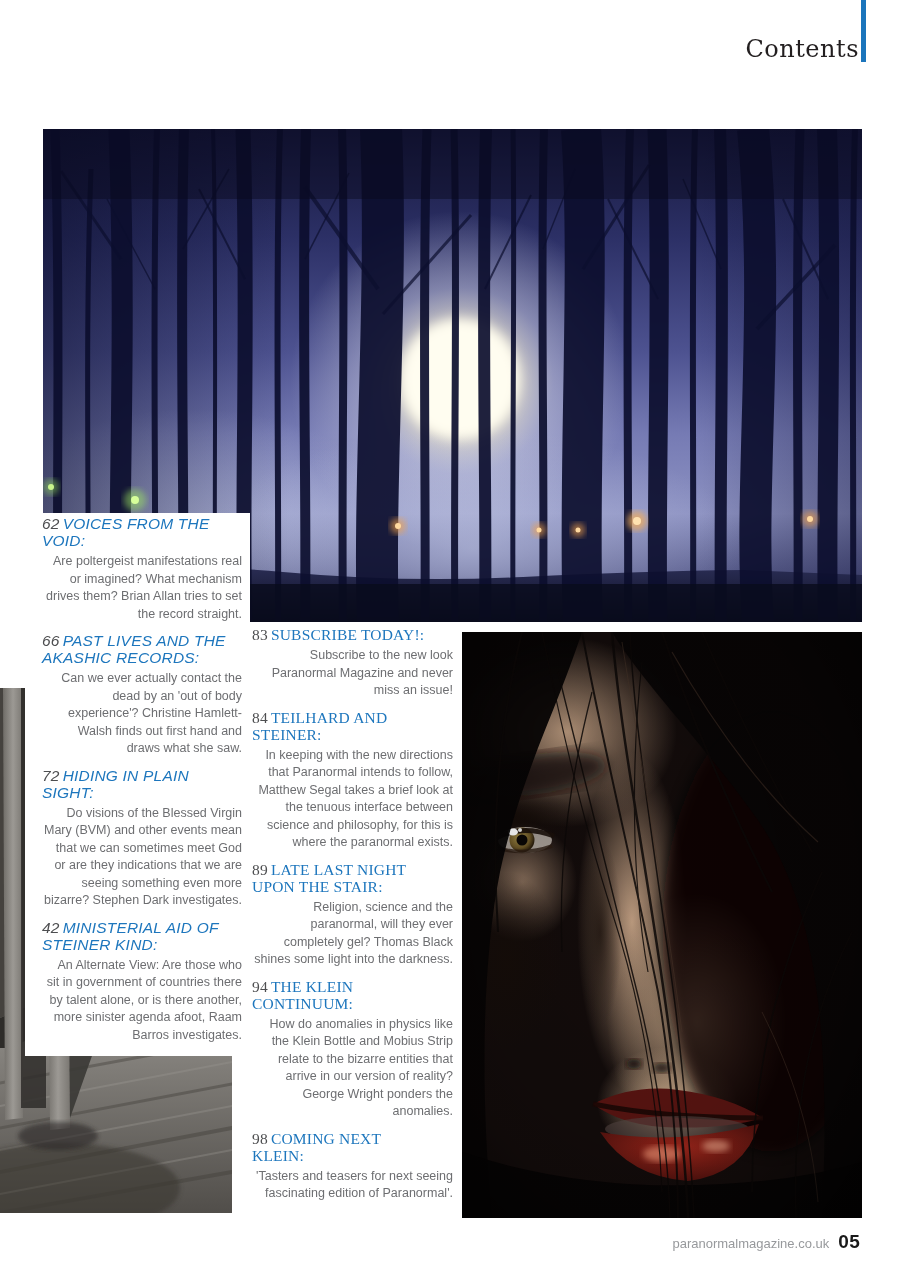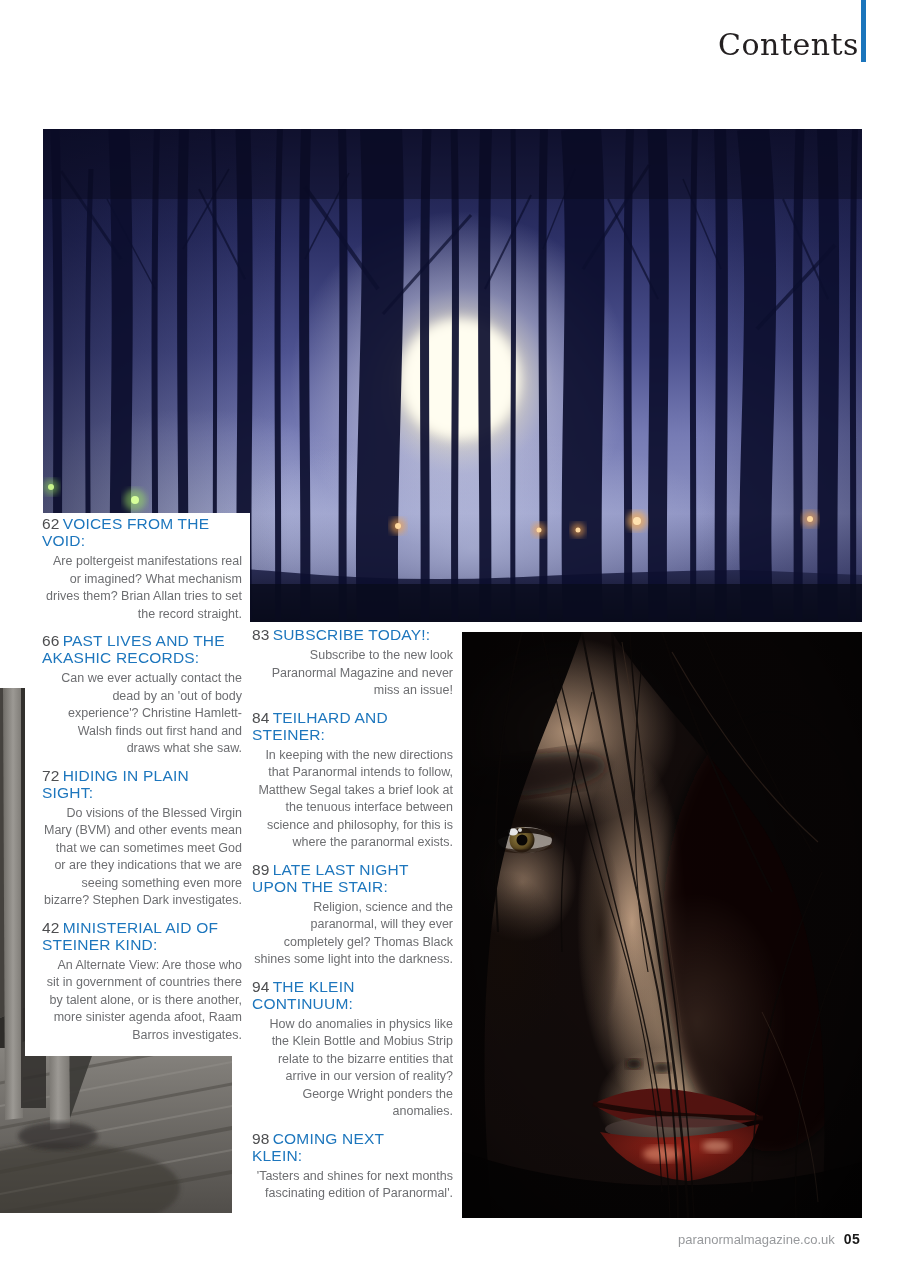--- a/index.html
+++ b/index.html
@@ -1,42 +1,42 @@
 <!DOCTYPE html>
 <html><head>
 <meta charset="utf-8">
 <style>
   html,body{margin:0;padding:0;background:#e8e8e8;}
   #page{position:relative;width:904px;height:1280px;background:#ffffff;overflow:hidden;
         font-family:"Liberation Sans",sans-serif;}
   
-  #contents-title{position:absolute;top:27px;right:45px;font-family:"DejaVu Serif",serif;
-        font-size:30px;color:#231f20;letter-spacing:.5px;}
+  #contents-title{position:absolute;top:35px;right:45px;font-family:"DejaVu Serif",serif;
+        font-size:24px;color:#231f20;letter-spacing:.5px;}
   #header-bar{position:absolute;top:0;left:861px;width:5px;height:62px;background:#1b75bc;}
   
   .img{position:absolute;overflow:hidden;}
   #forest{left:43px;top:129px;width:819px;height:493px;}
   #face{left:462px;top:632px;width:400px;height:586px;}
   #stairs{left:0;top:688px;width:232px;height:525px;}
   
   #left-panel{position:absolute;left:25px;top:513px;width:225px;height:543px;background:#ffffff;}
   
   .toc-col{position:absolute;z-index:5;}
   #toc-left{left:42px;top:515px;width:200px;}
   #toc-right{left:252px;top:626px;width:202px;}
   .toc-section{margin:0 0 9px 0;}
   .toc-h{margin:0 0 4px 0;font-size:15.5px;line-height:17px;font-weight:400;letter-spacing:.2px;}
-  #toc-left .toc-h{max-width:196px;}
-  #toc-right .toc-h{max-width:184px;}
+  #toc-left .toc-h{max-width:196px;font-style:italic;}
+  #toc-right .toc-h{max-width:184px;font-family:Liberation Serif, serif;}
   .toc-num{color:#4d4e50;margin-right:3px;}
   .toc-ttl{color:#1d76bd;}
   .toc-d{margin:0;font-size:12.5px;line-height:17.5px;color:#6d6e71;max-width:201px;text-align:right;}
   
   #footer{position:absolute;top:1231px;right:44px;font-size:13px;color:#97999c;}
-  #footer .num{font-weight:bold;color:#1a1a1a;margin-left:9px;font-size:14px;letter-spacing:.3px;}
+  #footer .num{font-weight:bold;color:#1a1a1a;margin-left:9px;font-size:19px;letter-spacing:.3px;}
   svg{display:block;}
 </style>
 </head>
 <body>
 
 <div id="page">
 
   <div id="contents-title">Contents</div>
   <div id="header-bar"></div>
 
@@ -327,21 +327,21 @@
     <div class="toc-section">
       <h3 class="toc-h"><span class="toc-num">89</span><span class="toc-ttl">LATE LAST NIGHT UPON THE STAIR:</span></h3>
       <p class="toc-d">Religion, science and the paranormal, will they ever completely gel? Thomas Black shines some light into the darkness.</p>
     </div>
     <div class="toc-section">
       <h3 class="toc-h"><span class="toc-num">94</span><span class="toc-ttl">THE KLEIN CONTINUUM:</span></h3>
       <p class="toc-d">How do anomalies in physics like the Klein Bottle and Mobius Strip relate to the bizarre entities that arrive in our version of reality? George Wright ponders the anomalies.</p>
     </div>
     <div class="toc-section">
       <h3 class="toc-h"><span class="toc-num">98</span><span class="toc-ttl">COMING NEXT KLEIN:</span></h3>
-      <p class="toc-d">'Tasters and shines for next months fascinating edition of Paranormal'.</p>
+      <p class="toc-d">'Tasters and teasers for next seeing fascinating edition of Paranormal'.</p>
     </div>
   </div>
 
   <div id="footer">
     <span>paranormalmagazine.co.uk</span><span class="num">05</span>
   </div>
 
 </div>
 
 </body></html>

